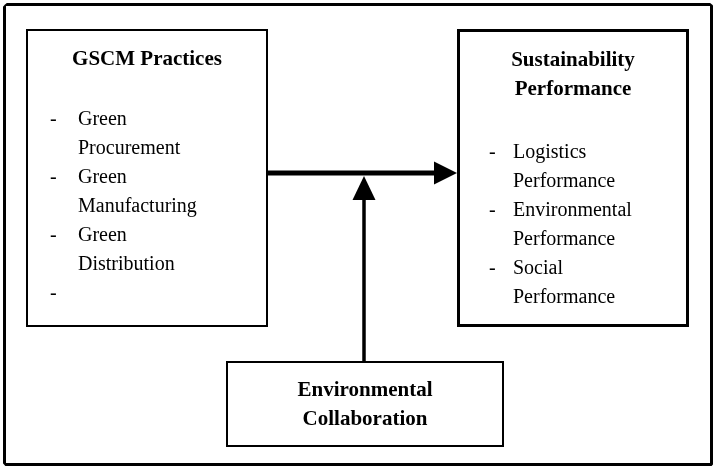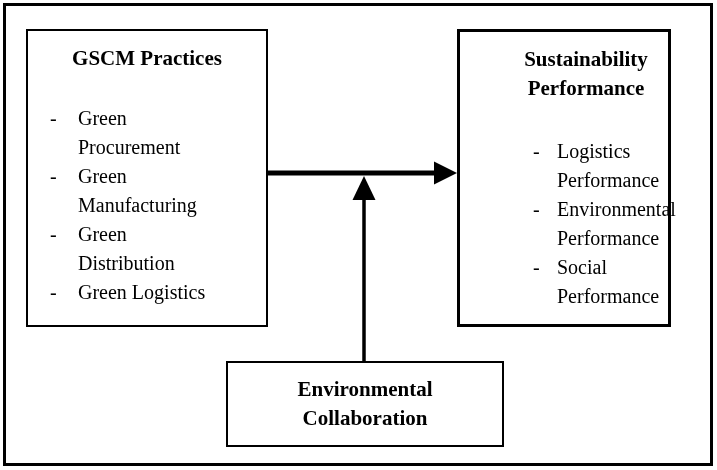--- a/index.html
+++ b/index.html
@@ -8,20 +8,21 @@
     background: #ffffff;
   }
   .canvas {
     position: relative;
     width: 717px;
     height: 470px;
     background: #ffffff;
     font-family: "Liberation Serif", serif;
     color: #000000;
     overflow: hidden;
+    border-radius: 16px;
   }
   .outer-frame {
     position: absolute;
     left: 3px; top: 3px; right: 4px; bottom: 4px;
     border: 3px solid #000000;
   }
   .arrows-layer {
     position: absolute;
     left: 0; top: 0;
     width: 717px; height: 470px;
@@ -32,23 +33,22 @@
     background: #ffffff;
     box-sizing: border-box;
   }
   .box-gscm {
     left: 26px; top: 29px;
     width: 242px; height: 298px;
     border: 2px solid #000000;
   }
   .box-sustain {
     left: 457px; top: 29px;
-    width: 214px; height: 298px;
+    width: 232px; height: 298px;
     border: 3px solid #000000;
-    padding-left: 44px;
   }
   .box-collab {
     left: 226px; top: 361px;
     width: 278px; height: 86px;
     border: 2px solid #000000;
     display: flex;
     align-items: center;
     justify-content: center;
   }
   .box-title {
@@ -115,21 +115,20 @@
         <span class="label">Green
 Manufacturing</span>
       </li>
       <li class="item">
         <span class="dash">-</span>
         <span class="label">Green
 Distribution</span>
       </li>
       <li class="item">
         <span class="dash">-</span>
-        <span class="label">Green Logistics</span>
       </li>
     </ul>
   </div>
 
   <div class="box box-sustain">
     <div class="box-title">Sustainability
 Performance</div>
     <ul class="item-list">
       <li class="item">
         <span class="dash">-</span>

